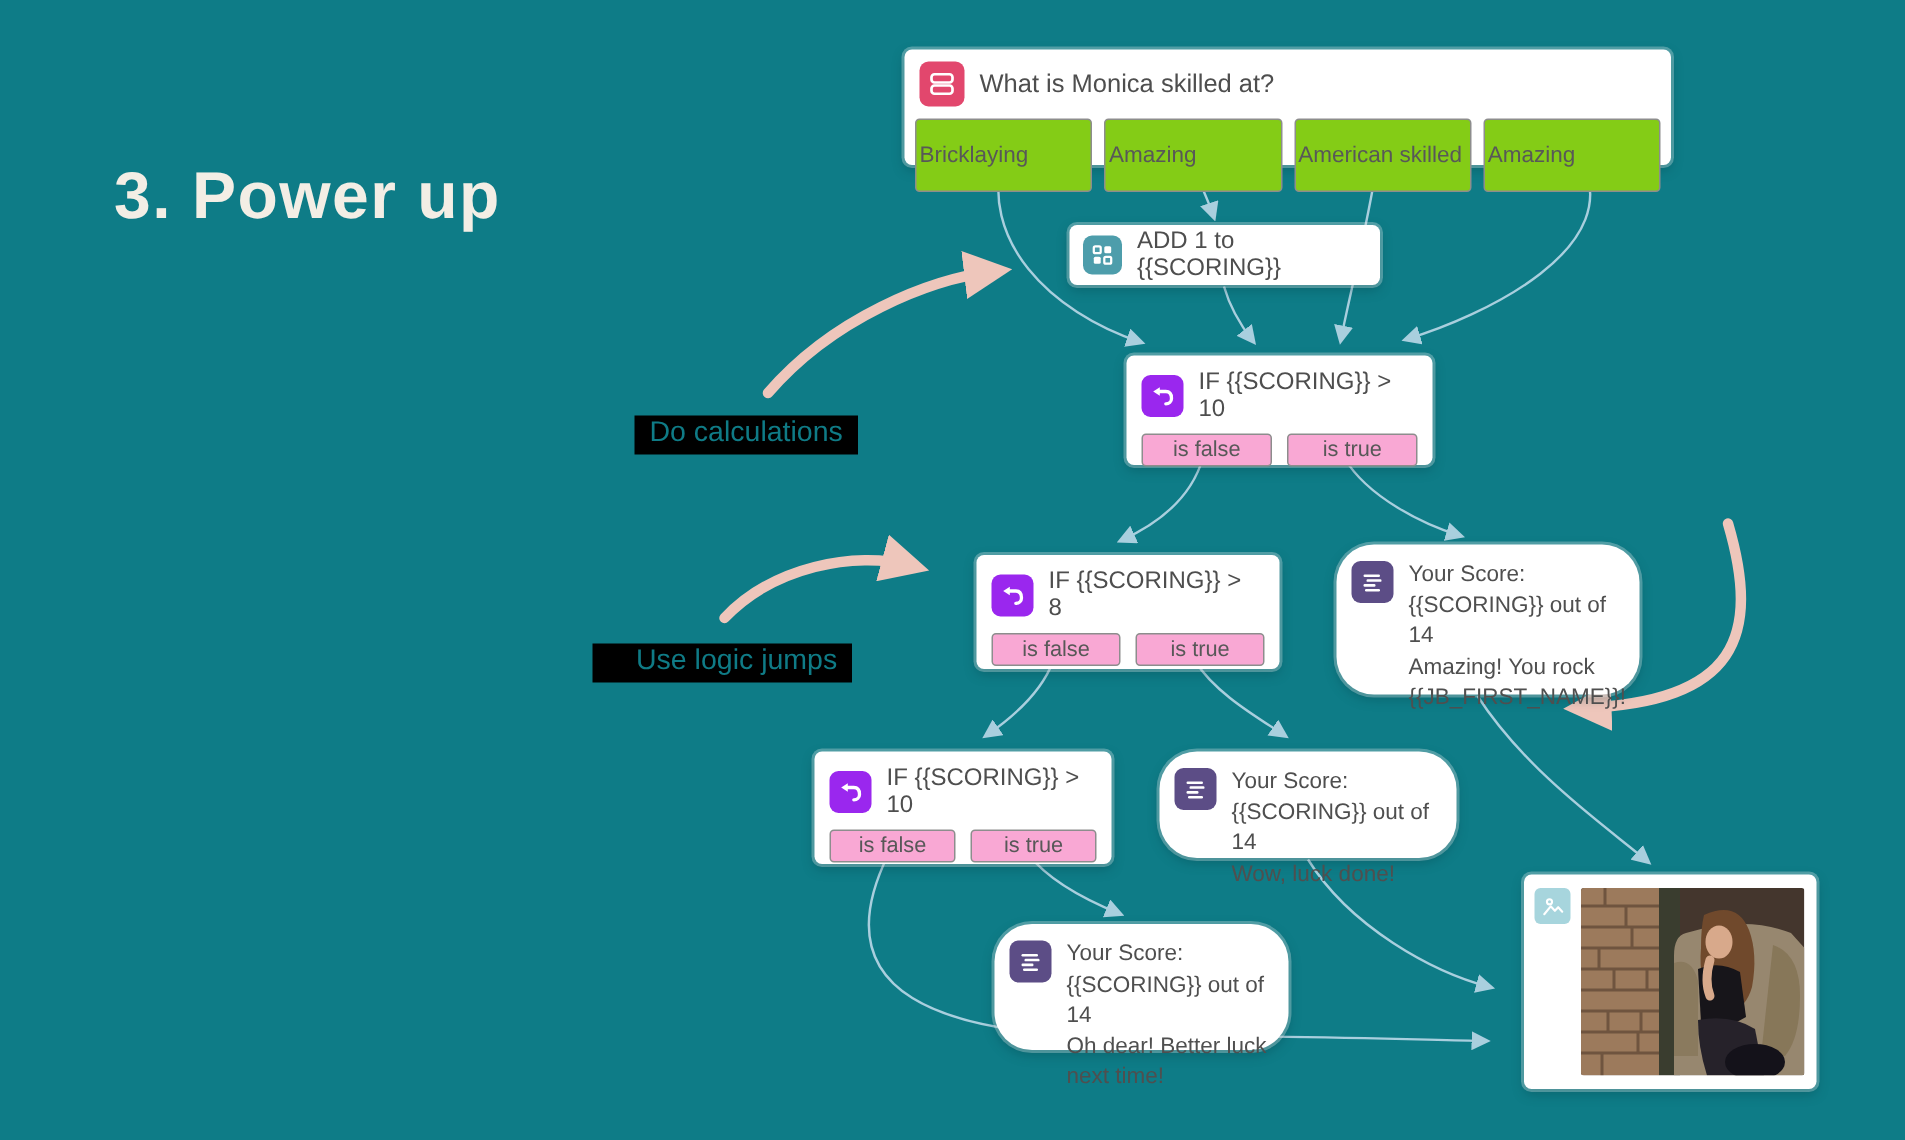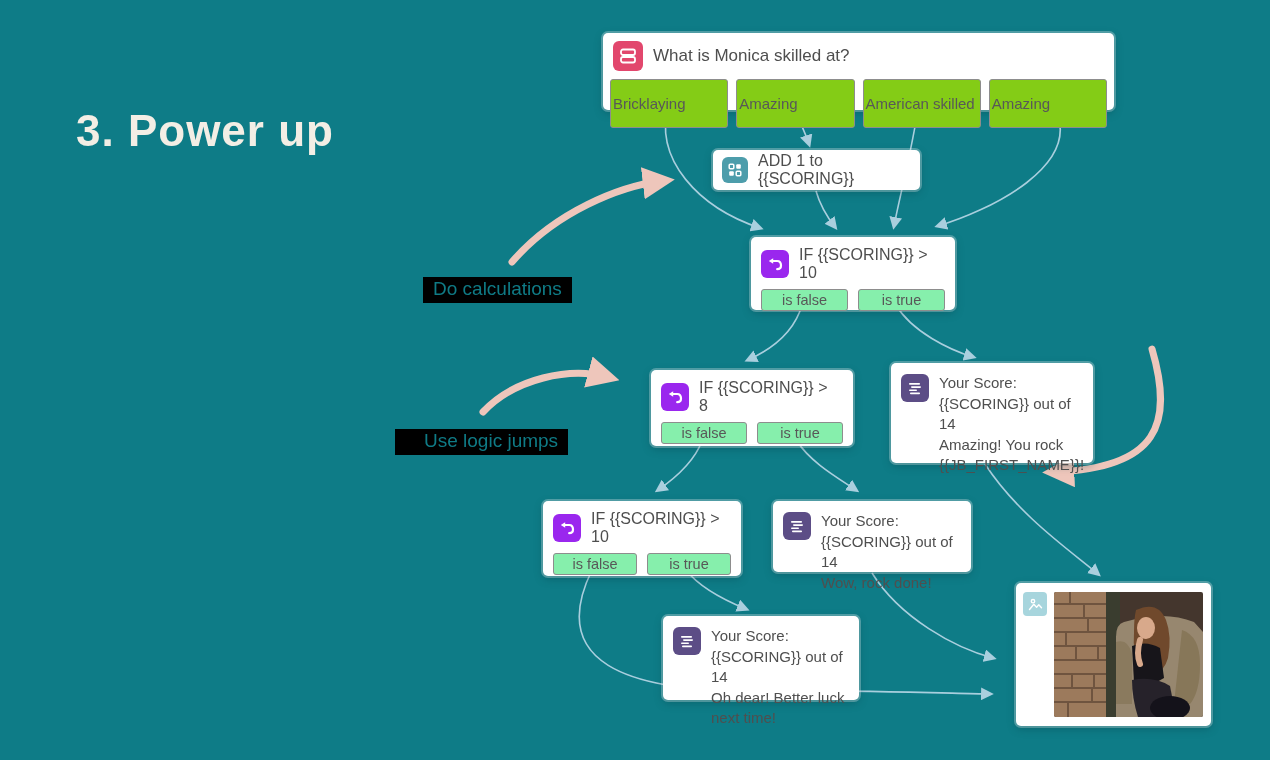--- a/index.html
+++ b/index.html
@@ -35,24 +35,24 @@
   .node-title{font-size:17px;color:#4e4e4e;}
   .node-title-sm{font-size:16px;color:#4e4e4e;}
   .btn-row{display:flex;gap:8px;padding:2px 7px 9px 7px;}
   .choice-btn{
     flex:1;border:1px solid #8d8d8d;border-radius:3px;background:#84cc16;
     text-align:left;font-size:15px;color:#585858;padding:15px 2px;white-space:nowrap;
     cursor:pointer;
   }
   .port-row{display:flex;gap:10px;padding:2px 10px 10px 10px;}
   .port-btn{
-    flex:1;border:1px solid #8d8d8d;border-radius:3px;background:#86efac;
+    flex:1;border:1px solid #8d8d8d;border-radius:3px;background:#f9a8d4;
     text-align:center;font-size:14.5px;color:#585858;padding:2px 0;cursor:pointer;
   }
-  .msg{display:flex;align-items:flex-start;padding:10px;}
+  .msg{display:flex;align-items:flex-start;padding:10px;border-radius:25px;}
   .msg .node-icon{margin-top:1px;}
   .msg-lines{font-size:15px;line-height:20.5px;color:#4f4f4f;}
   .annotation{
     position:absolute;z-index:3;background:#000000;color:#0f7b86;
     font-size:19px;padding:1px 10px 3px 10px;white-space:pre;
   }
   
   #card-question{left:603px;top:33px;width:511px;height:77px;}
   #card-add{left:713px;top:150px;width:207px;height:40px;display:flex;align-items:center;padding-left:9px;box-sizing:border-box;}
   #card-add .node-title-sm{margin-left:10px;}
@@ -206,21 +206,21 @@
       <svg width="18" height="18" viewBox="0 0 18 18">
         <rect x="3" y="4" width="11" height="1.7" rx="0.8" fill="#fff"></rect>
         <rect x="5" y="7.2" width="10" height="1.7" rx="0.8" fill="#fff"></rect>
         <rect x="3" y="10.4" width="8" height="1.7" rx="0.8" fill="#fff"></rect>
         <rect x="4" y="13.6" width="10" height="1.7" rx="0.8" fill="#fff"></rect>
       </svg>
     </span>
     <div class="msg-lines">
       <div>Your Score:</div>
       <div>{{SCORING}} out of 14</div>
-      <div>Wow, rock done!</div>
+      <div>Wow, luck done!</div>
     </div>
   </div>
 
   <div class="card msg" id="card-msg-ohdear">
     <span class="node-icon icon-28 bg-darkpurple">
       <svg width="18" height="18" viewBox="0 0 18 18">
         <rect x="3" y="4" width="11" height="1.7" rx="0.8" fill="#fff"></rect>
         <rect x="5" y="7.2" width="10" height="1.7" rx="0.8" fill="#fff"></rect>
         <rect x="3" y="10.4" width="8" height="1.7" rx="0.8" fill="#fff"></rect>
         <rect x="4" y="13.6" width="10" height="1.7" rx="0.8" fill="#fff"></rect>

